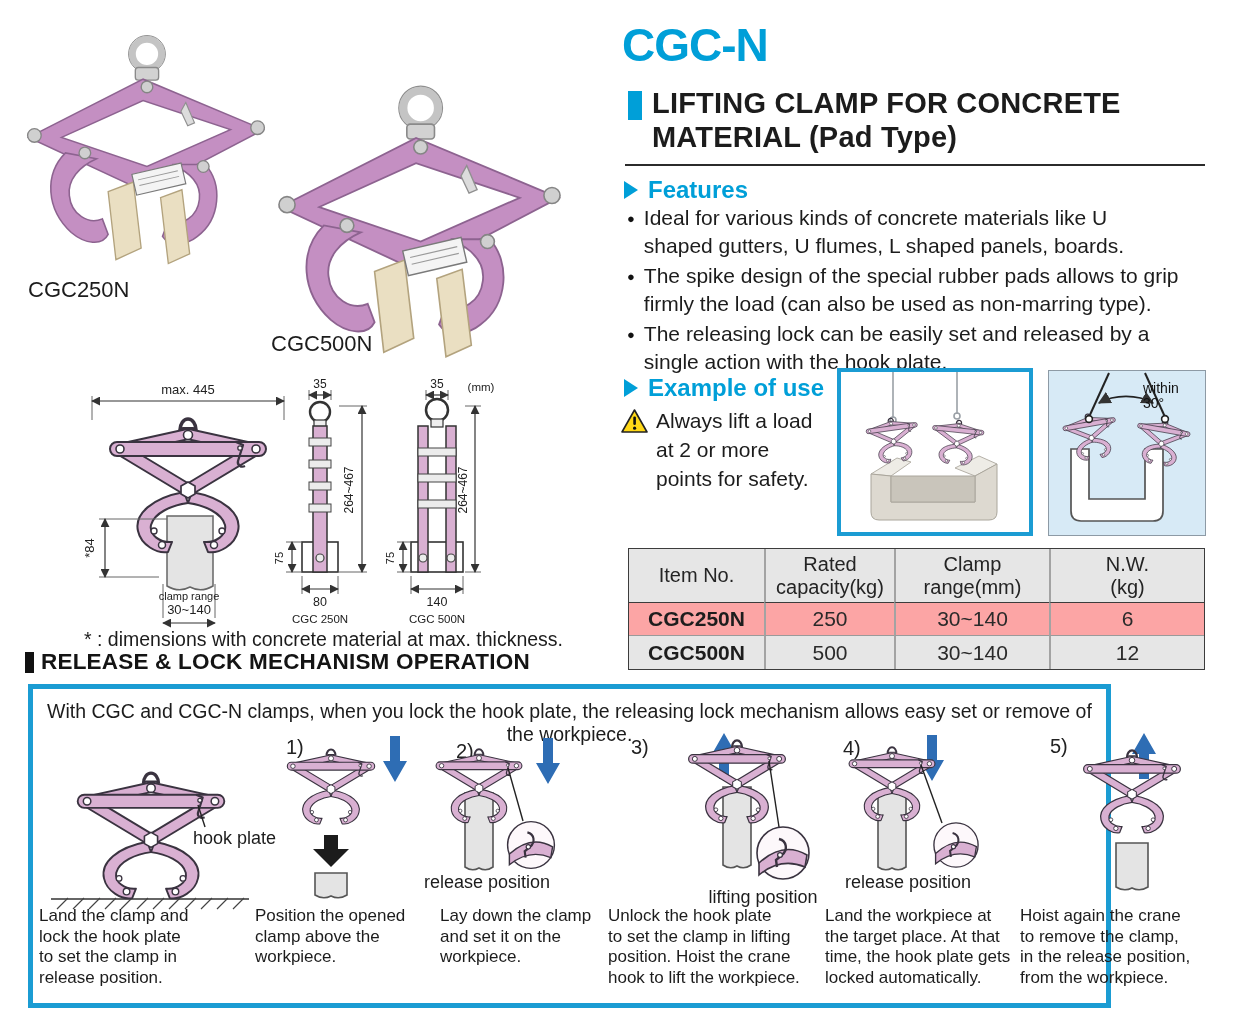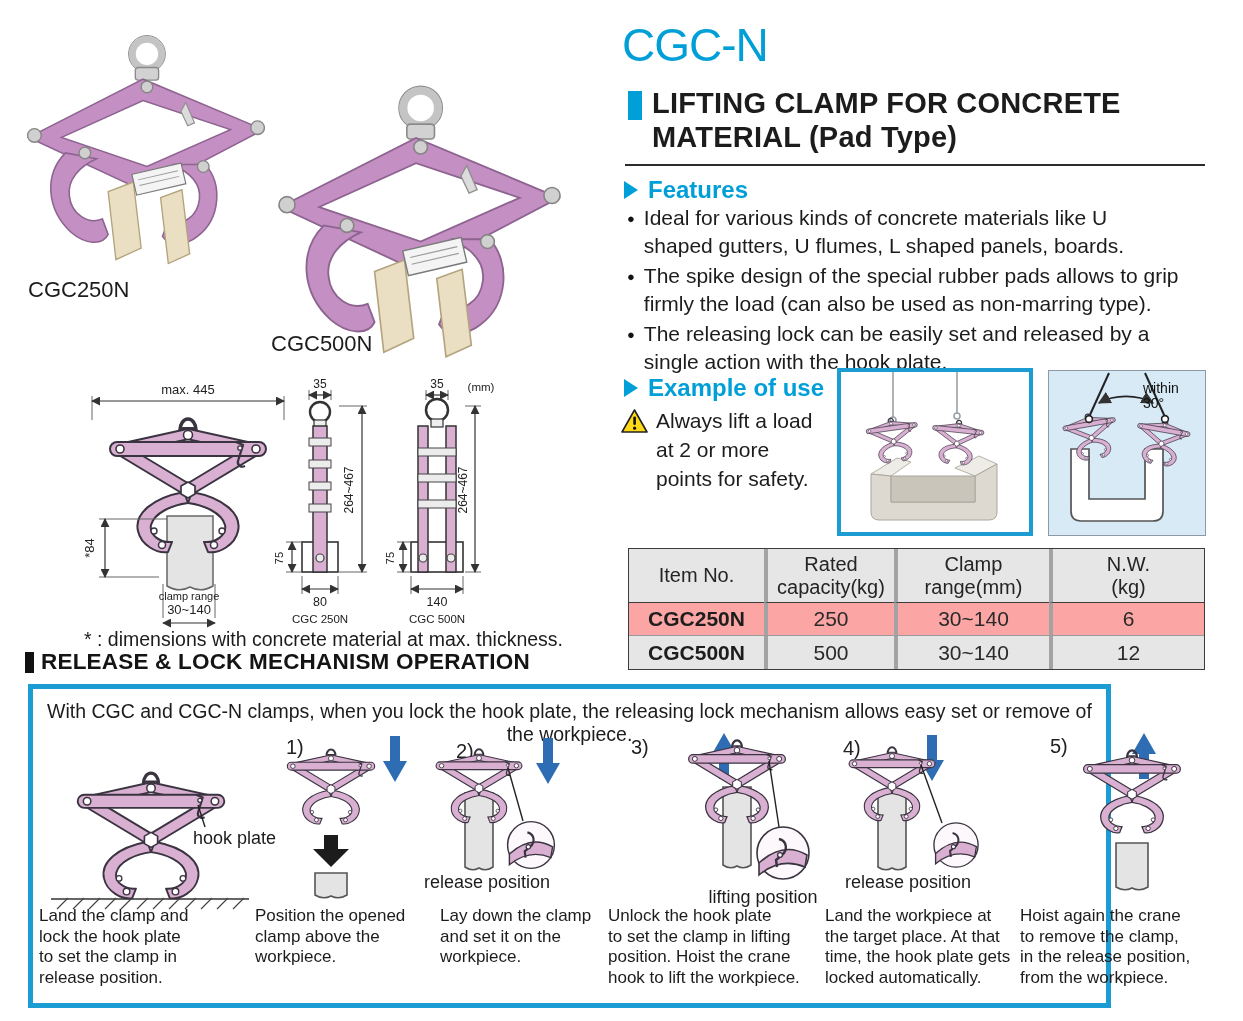--- a/index.html
+++ b/index.html
@@ -3,21 +3,21 @@
 <meta charset="utf-8">
 <style>
   * { margin:0; padding:0; box-sizing:border-box; }
   html,body { background:#ffffff; }
   body { font-family:"Liberation Sans", sans-serif; color:#1d1d1d; }
   #page { position:relative; width:1243px; height:1021px; background:#fff; overflow:hidden; }
   .abs { position:absolute; }
   .pre { white-space:pre-line; }
 
   
-  .model-title { font-size:46px; font-weight:normal; color:#009fd8; letter-spacing:-1px; }
+  .model-title { font-size:46px; font-weight:bold; color:#009fd8; letter-spacing:-1px; }
   .subtitle-row { display:flex; gap:10px; }
   .bluebar { width:14px; height:29px; background:#009fd8; margin-top:5px; flex:0 0 auto; }
   .subtitle { font-size:29px; font-weight:bold; line-height:34px; color:#1c1c1c; letter-spacing:0.2px; }
   .rule { background:#2b2b2b; height:2px; }
   .sec-head { display:flex; align-items:center; gap:10px; }
   .tri { width:0; height:0; border-left:14px solid #009fd8; border-top:9px solid transparent; border-bottom:9px solid transparent; }
   .sec-head-label { font-size:24px; font-weight:bold; color:#009fd8; }
   .feat-item { display:flex; gap:9px; margin-bottom:3px; }
   .feat-dot { font-size:13px; padding-top:7px; color:#111; flex:0 0 auto; }
   .feat-text { font-size:21px; line-height:27.5px; color:#1c1c1c; }
@@ -28,21 +28,21 @@
   .ex-photo { border:4px solid #1b9cd3; background:#fff; }
   .ex-illus { border:1px solid #8d9aa5; background:#d7eaf6; }
   .angle-note { font-size:14px; line-height:15px; color:#111; text-align:left; }
 
   
   .spec-table { display:grid; grid-template-columns:135px 130px 155px 155px; grid-template-rows:54px 33px 33px; border:1.5px solid #3c3c3c; background:#fca5a5; }
   .spec-table > div { display:flex; align-items:center; justify-content:center; text-align:center; }
   .cell-h { background:#e6e6e6; font-size:20px; line-height:23px; color:#242424; border-bottom:1.5px solid #3c3c3c; }
   .cell-item { font-weight:bold; font-size:21px; }
   .cell-val { font-size:21px; color:#2a2a2a; }
-  .bl { border-left:4px solid #a3a3a3; }
+  .bl { border-left:2px solid #a3a3a3; }
   .rb { border-bottom:1px solid #9a9a9a; }
   .row-alt { background:#e6e6e6; }
 
   
   .photo-label { font-size:22px; color:#1c1c1c; }
   .draw-note { font-size:19.5px; color:#1c1c1c; }
   .tech-text { font-family:"Liberation Sans", sans-serif; fill:#222; }
 
   
   .op-head { display:flex; align-items:center; gap:7px; }

